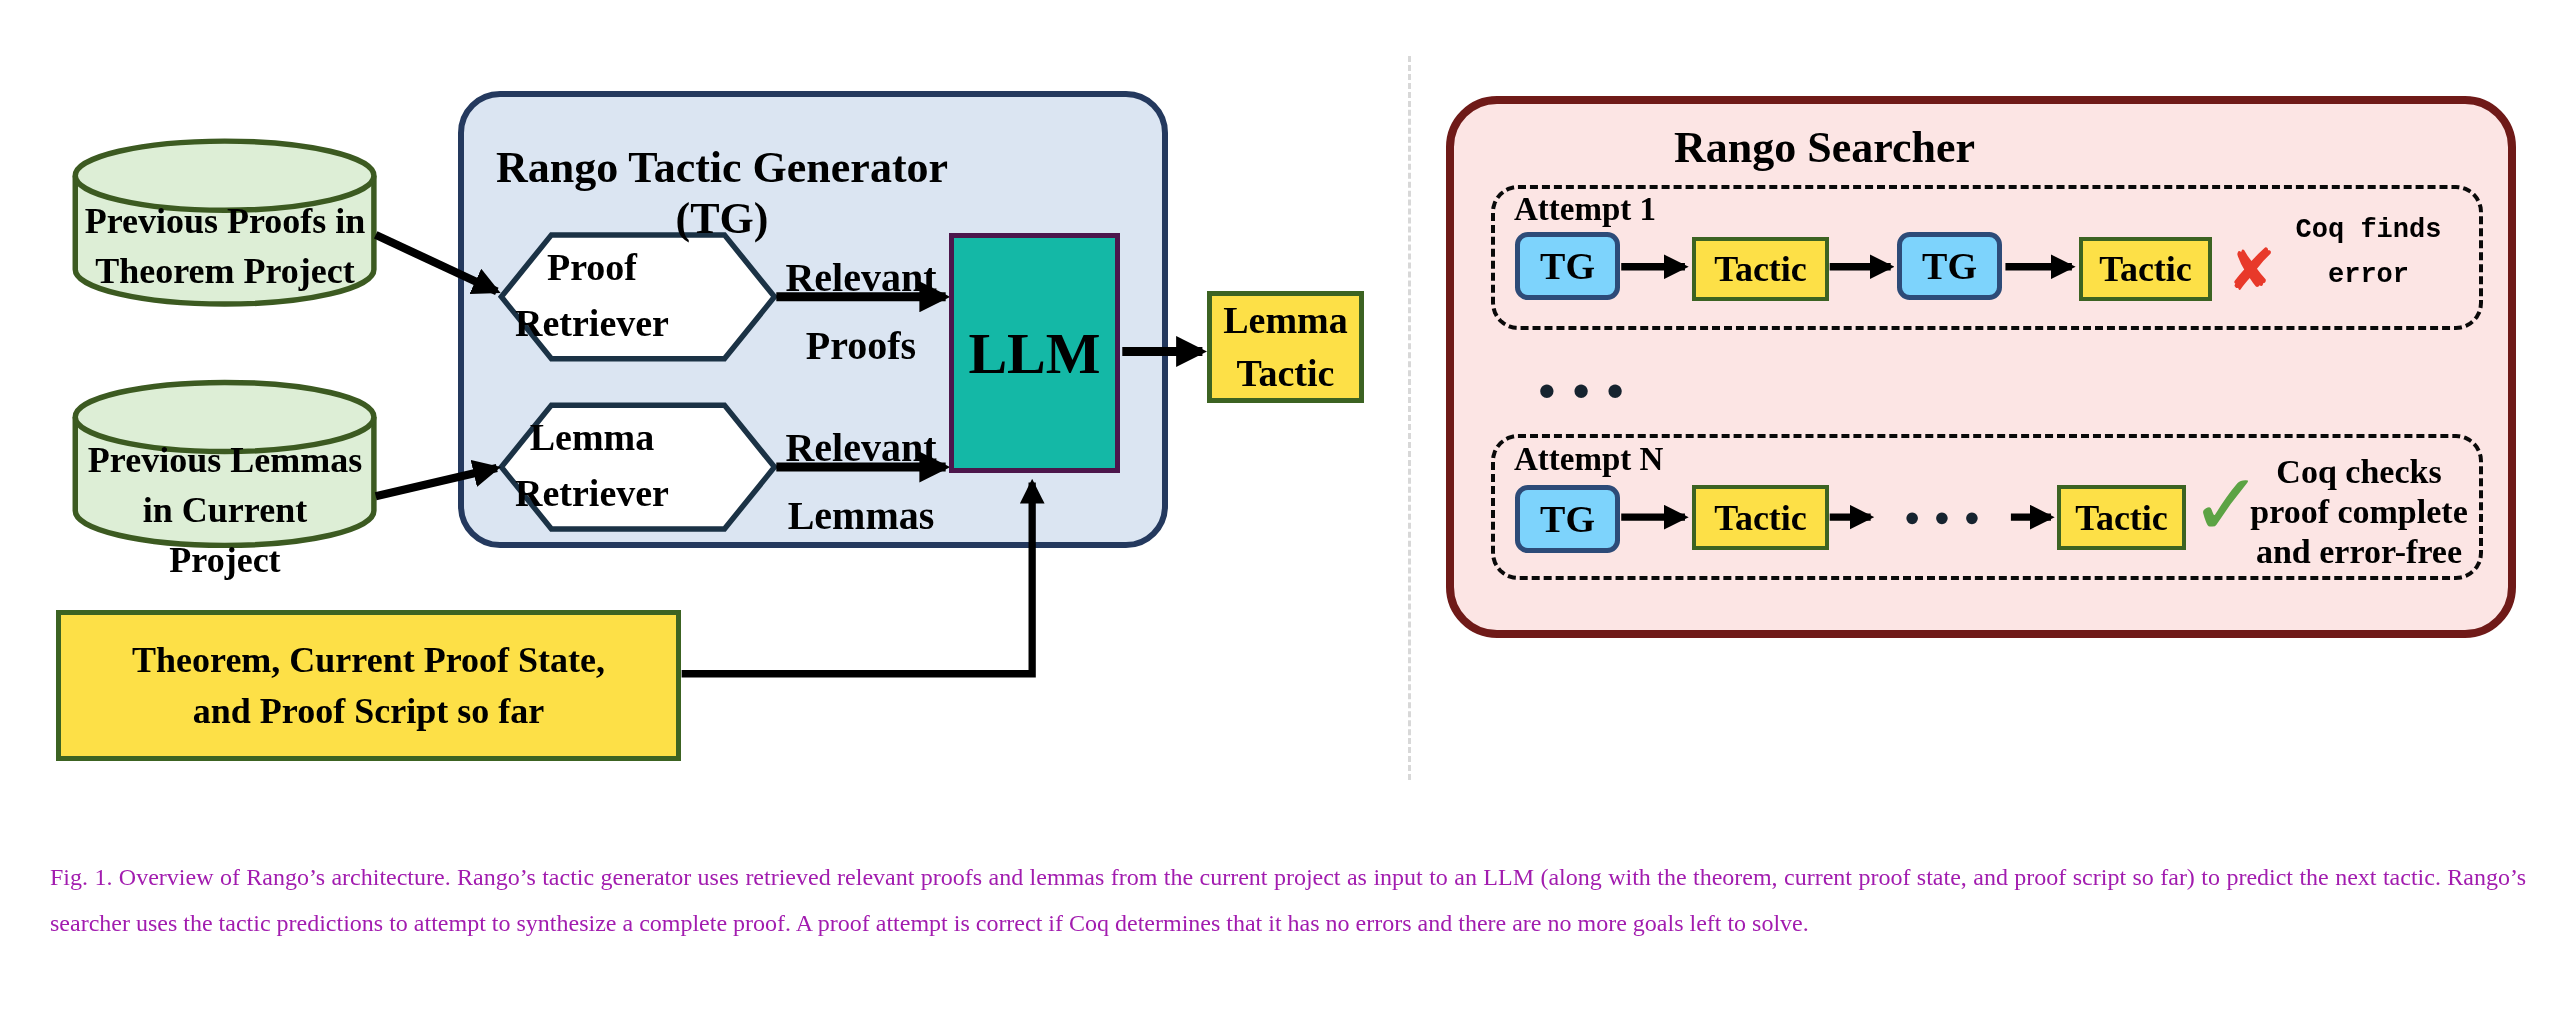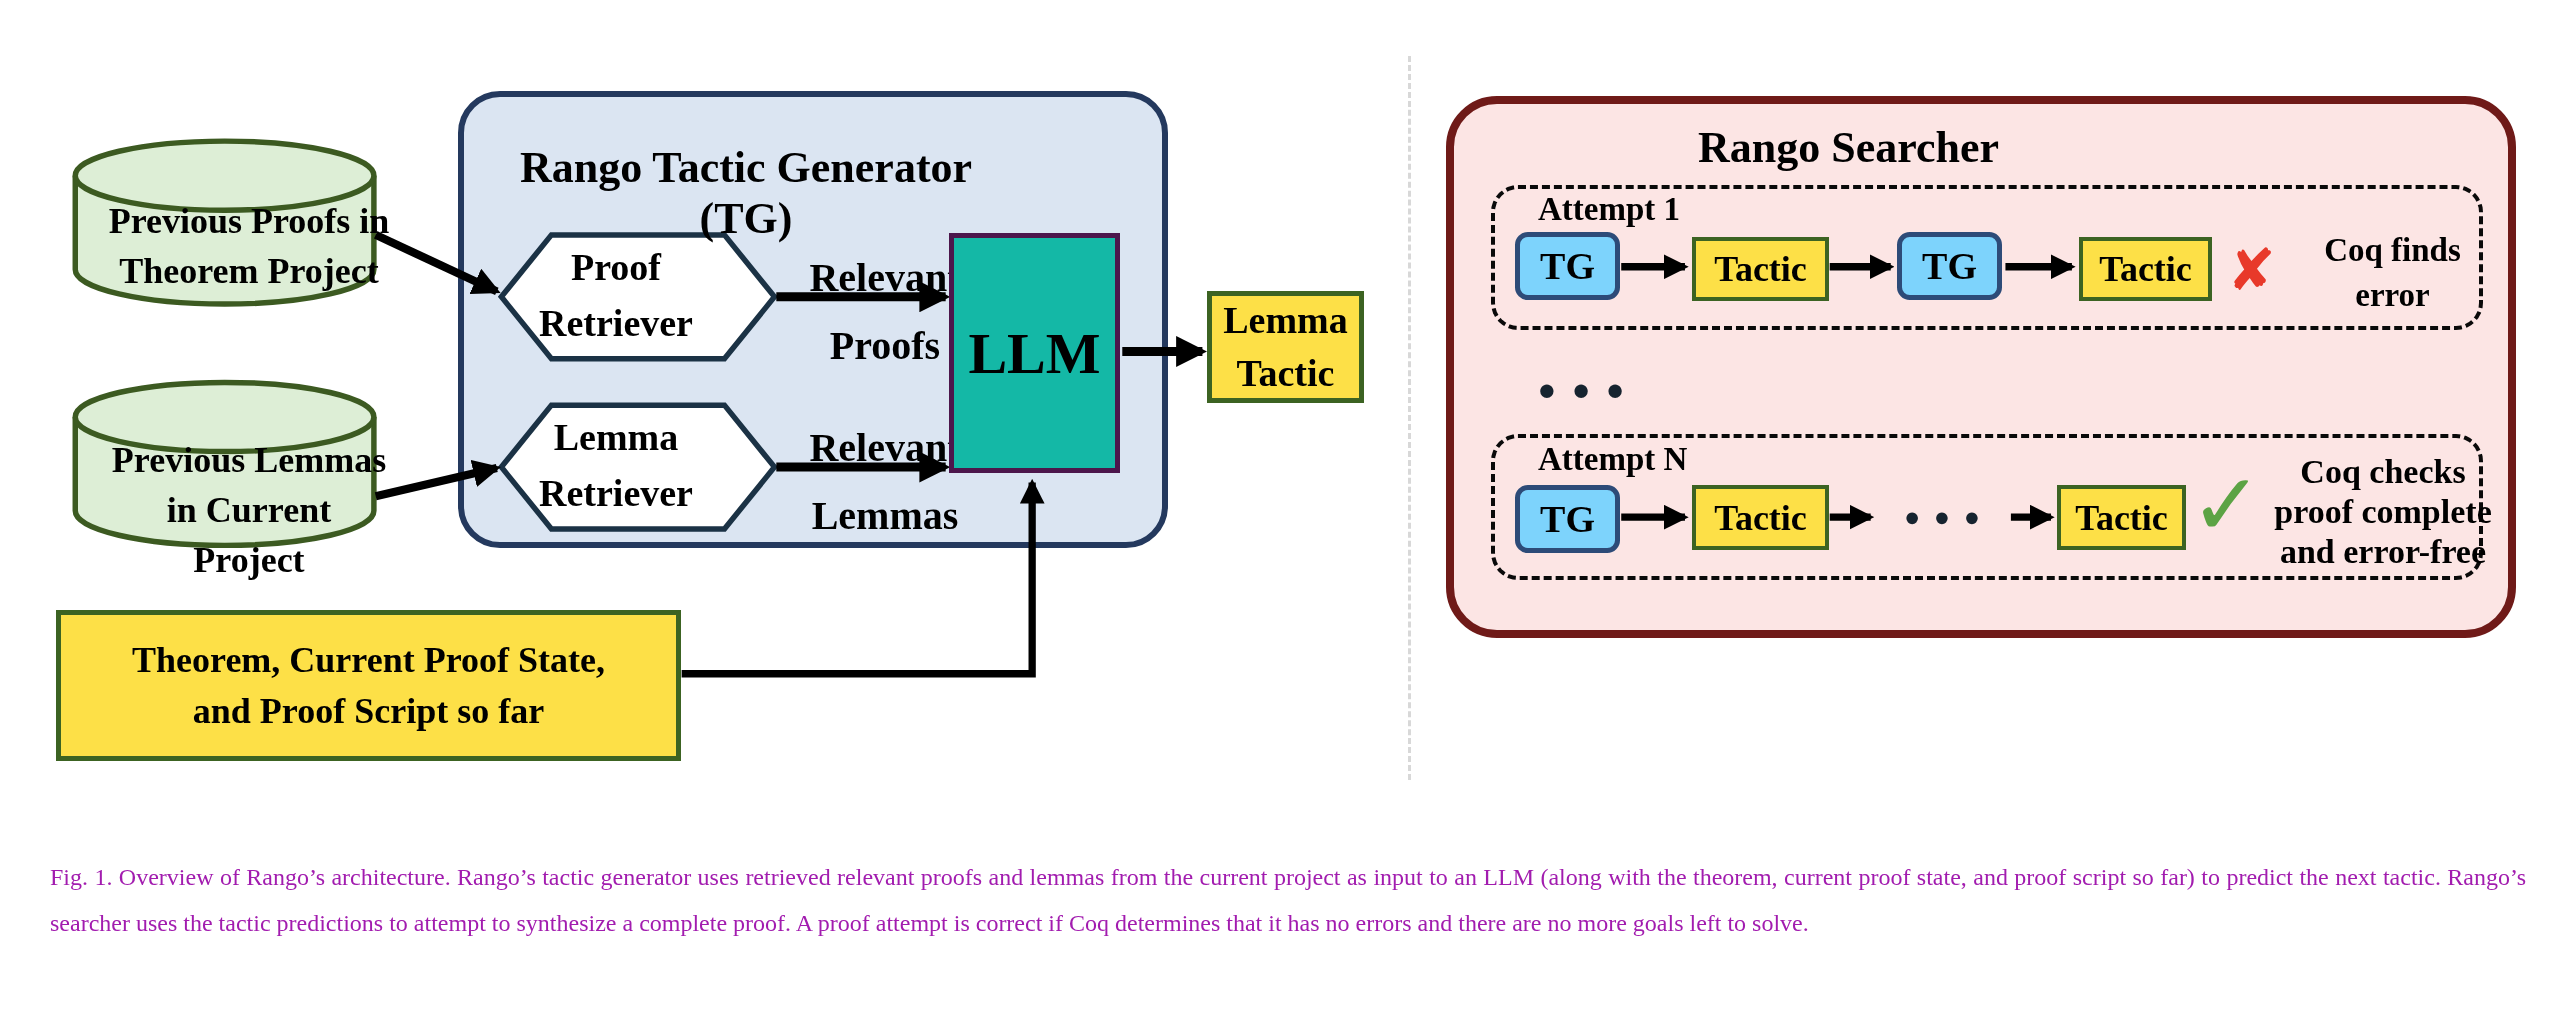--- a/index.html
+++ b/index.html
@@ -14,21 +14,21 @@
   .attempt-box{position:absolute;box-sizing:border-box;z-index:2;background:transparent;
                border:4.6px dashed #0a0a0a;border-radius:27px;}
   .attempt-1{left:1491px;top:185px;width:992px;height:145px;}
   .attempt-n{left:1491px;top:434px;width:992px;height:146px;}
   .divider{position:absolute;left:1408px;top:56px;height:724px;width:0;
            border-left:3.6px dashed #d8d8d8;z-index:1;}
   
   #diagram-svg{position:absolute;left:0;top:0;z-index:5;pointer-events:none;}
   
   .lbl{position:absolute;z-index:10;color:#000;font-weight:bold;text-align:center;
-       white-space:pre-line;margin-left:24px;}
+       white-space:pre-line;}
   .node{position:absolute;z-index:10;box-sizing:border-box;display:flex;align-items:center;
         justify-content:center;font-weight:bold;color:#000;text-align:center;white-space:pre-line;}
   .node-green{background:#fde047;border:5.5px solid #3c6322;}
   .node-blue{background:#7dd3fc;border:5.5px solid #2d4b78;border-radius:12.8px;}
   .node-llm{background:#14b8a6;border:5.5px solid #4c164c;}
   .title{font-size:44px;}
   .cyl-lbl{font-size:36px;line-height:50px;}
   .hex-lbl{font-size:38px;line-height:56px;}
   .rel-lbl{font-size:40px;line-height:68px;}
   .attempt-lbl{font-size:33px;z-index:10;}
@@ -108,21 +108,21 @@
 and Proof Script so far</div>
 
   <div class="lbl title" style="left:1597px;top:122px;width:455px;">Rango Searcher</div>
 
   <div class="lbl attempt-lbl" style="left:1514px;top:191px;width:200px;text-align:left;">Attempt 1</div>
   <div class="node node-blue" style="left:1515px;top:232px;width:105px;height:68px;font-size:38px;">TG</div>
   <div class="node node-green" style="left:1692px;top:237px;width:137px;height:64px;font-size:36px;border-width:4.6px;">Tactic</div>
   <div class="node node-blue" style="left:1897px;top:232px;width:105px;height:68px;font-size:38px;">TG</div>
   <div class="node node-green" style="left:2079px;top:237px;width:133px;height:64px;font-size:36px;border-width:4.6px;">Tactic</div>
   <div class="mark" style="left:2215px;top:235px;width:73px;height:69px;font-size:58px;color:#e8392a;">✘</div>
-  <div class="lbl result-lbl" style="left:2259px;top:228px;width:219px;font-size:33px;line-height:45px;">Coq finds
+  <div class="lbl result-lbl" style="left:2259px;top:208px;width:219px;font-size:27px;line-height:45px;font-family:Liberation Mono, monospace;">Coq finds
 error</div>
 
   <div class="dots" style="left:1499px;top:369px;width:164px;height:42px;font-size:31px;">●  ●  ●</div>
 
   <div class="lbl attempt-lbl" style="left:1514px;top:441px;width:200px;text-align:left;">Attempt N</div>
   <div class="node node-blue" style="left:1515px;top:485px;width:105px;height:68px;font-size:38px;">TG</div>
   <div class="node node-green" style="left:1692px;top:485px;width:137px;height:65px;font-size:36px;border-width:4.6px;">Tactic</div>
   <div class="dots" style="left:1880px;top:497px;width:124px;height:40px;font-size:27px;">●  ●  ●</div>
   <div class="node node-green" style="left:2057px;top:485px;width:129px;height:65px;font-size:36px;border-width:4.6px;">Tactic</div>
   <div class="mark" style="left:2188px;top:455px;width:77px;height:100px;font-size:87px;color:#5ca344;">✓</div>

